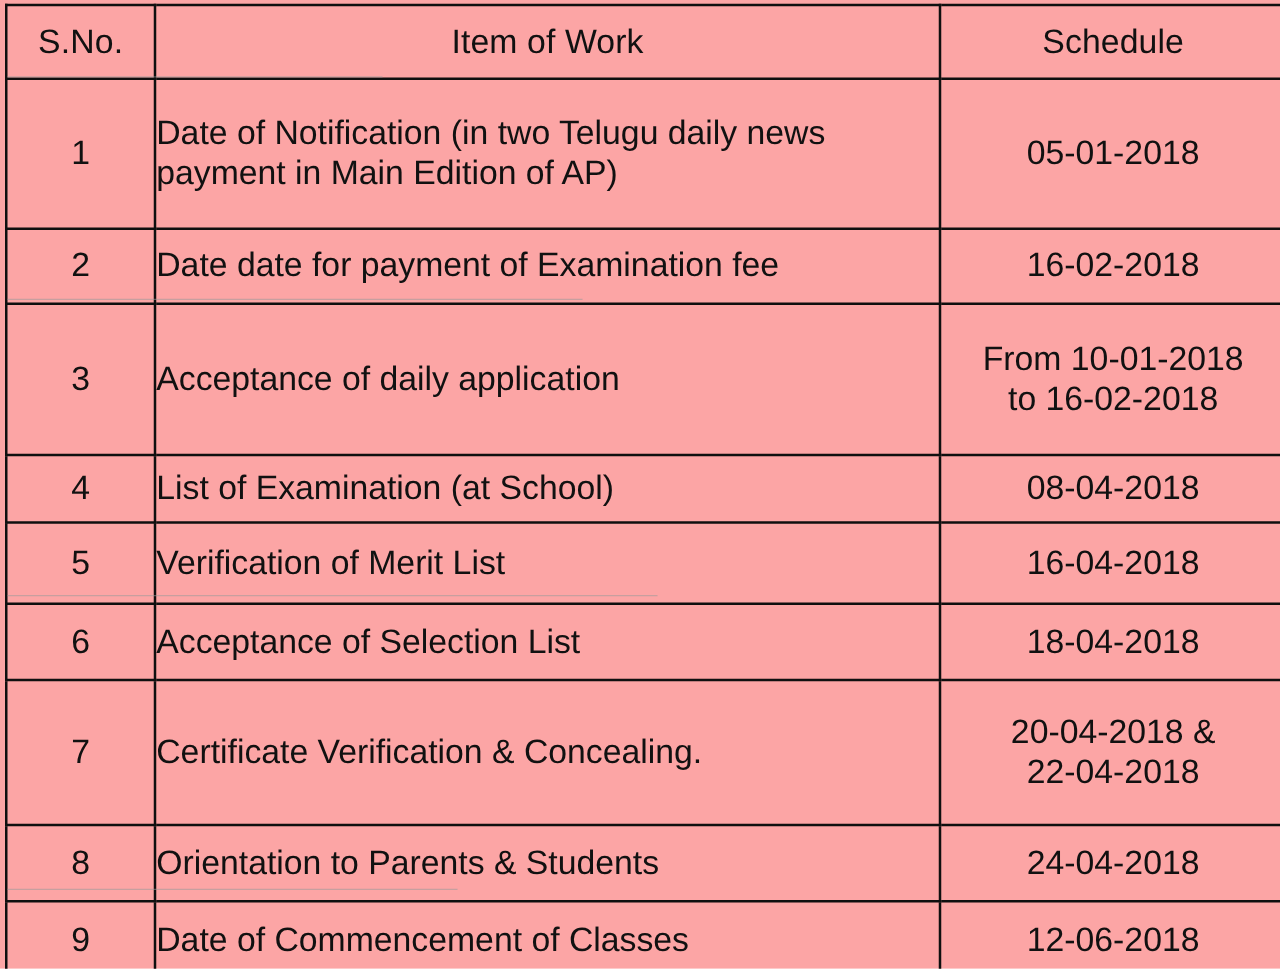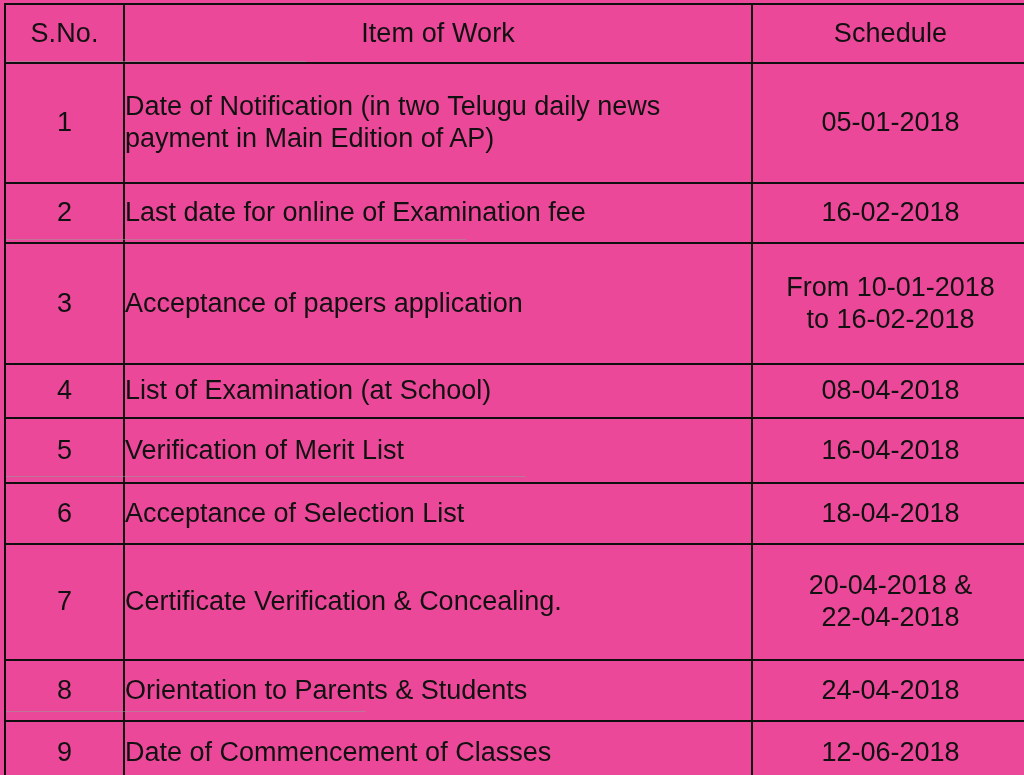--- a/index.html
+++ b/index.html
@@ -14,21 +14,21 @@
     font-family: "Liberation Sans", sans-serif;
     color: #111111;
     -webkit-font-smoothing: none;
   }
 
   
   #scan-page {
     position: relative;
     width: 1024px;
     height: 775px;
-    background: #ec4899;
+    background: #fca5a5;
   }
 
   
   #schedule-table {
     position: absolute;
     left: 4px;
     top: 3px;
     width: 1024px;   
     border-collapse: collapse;
     table-layout: fixed;
@@ -126,27 +126,27 @@
         <td class="cell-sno">1</td>
         <td class="cell-item two-line">
           <span class="item-line" style="display: block;">Date of Notification (in two Telugu daily news</span>
           <span class="item-line" style="display: block;">payment in Main Edition of AP)</span>
         </td>
         <td class="cell-schedule">05-01-2018</td>
       </tr>
 
       <tr data-row="2">
         <td class="cell-sno">2</td>
-        <td class="cell-item">Last date for online of Examination fee</td>
+        <td class="cell-item">Date date for payment of Examination fee</td>
         <td class="cell-schedule">16-02-2018</td>
       </tr>
 
       <tr data-row="3">
         <td class="cell-sno">3</td>
-        <td class="cell-item">Acceptance of papers application</td>
+        <td class="cell-item">Acceptance of daily application</td>
         <td class="cell-schedule two-line">
           <span class="sched-line">From 10-01-2018</span>
           <span class="sched-line">to 16-02-2018</span>
         </td>
       </tr>
 
       <tr data-row="4">
         <td class="cell-sno">4</td>
         <td class="cell-item">List of Examination (at School)</td>
         <td class="cell-schedule">08-04-2018</td>

